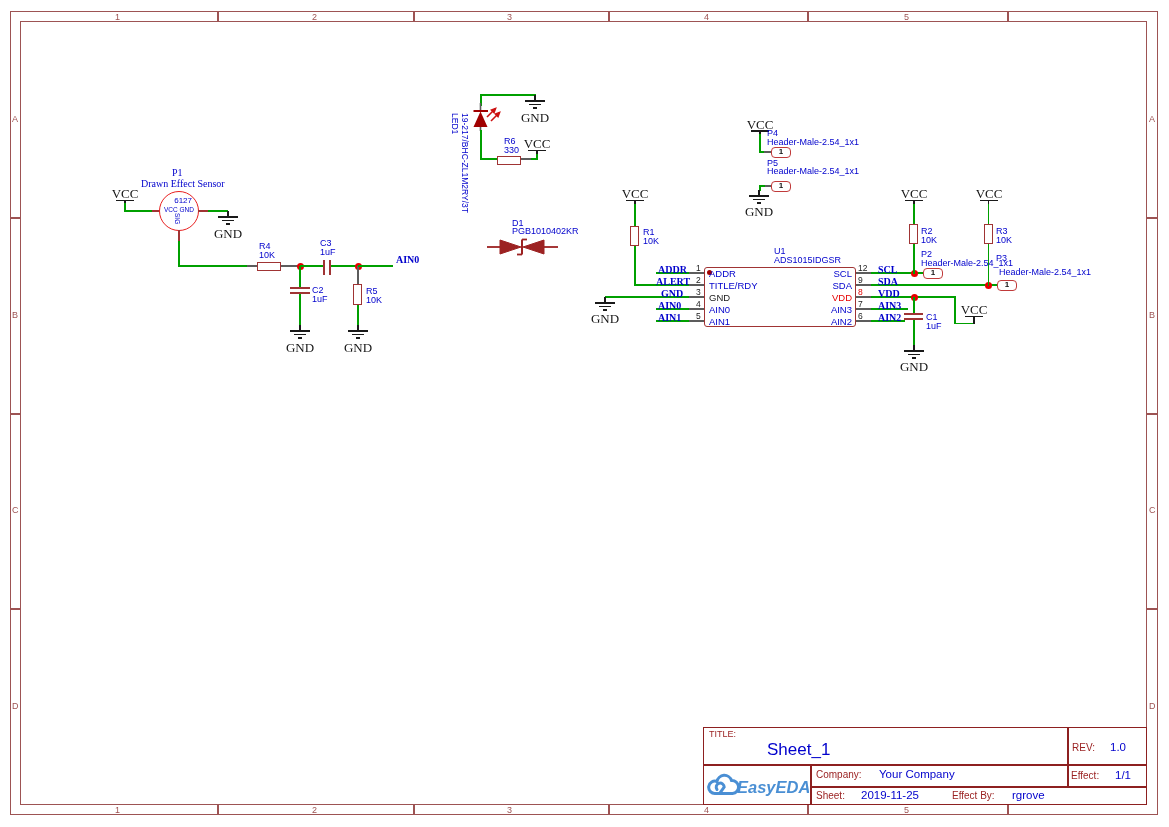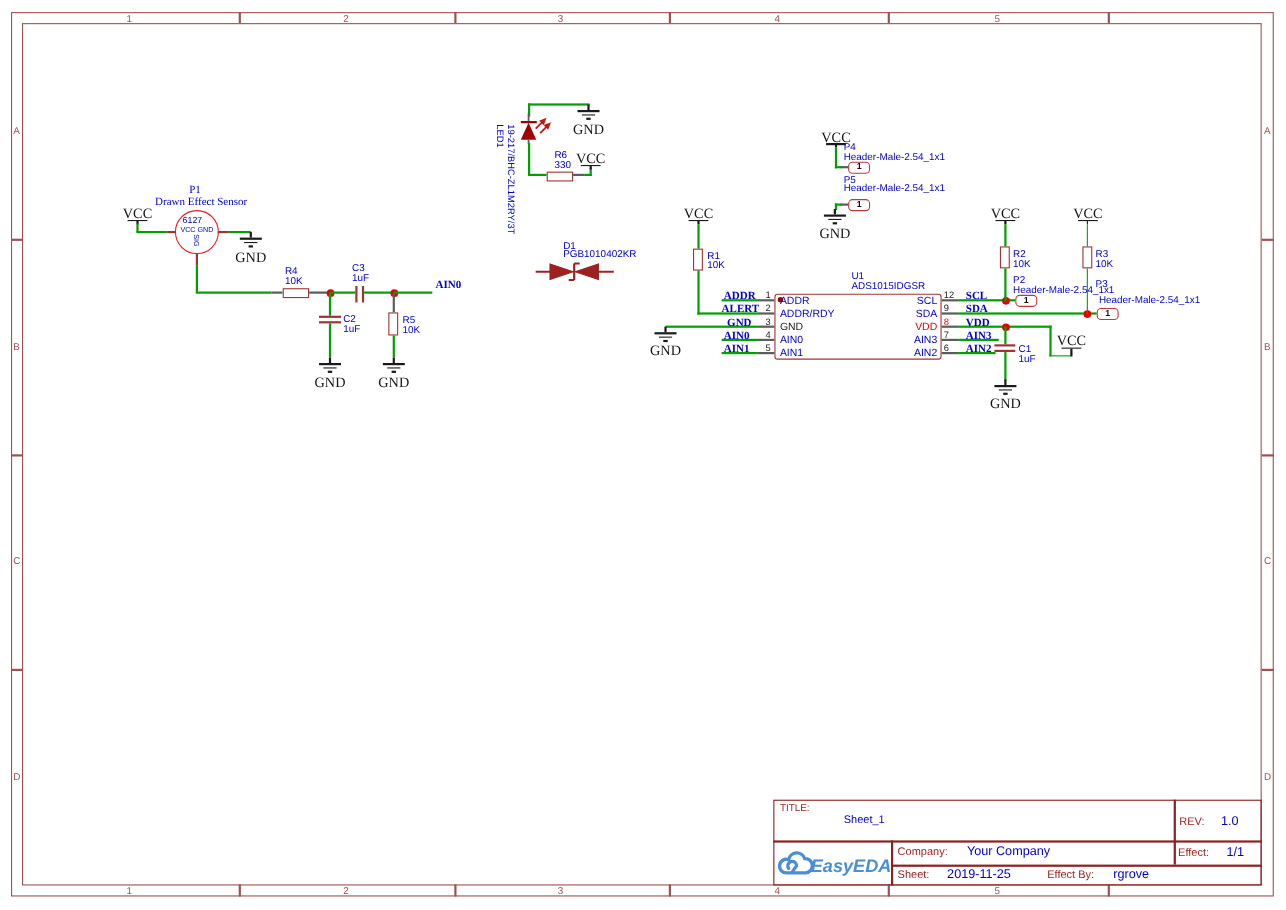--- a/index.html
+++ b/index.html
@@ -91,21 +91,21 @@
   <div class="fl" style="left:107px;top:186px">VCC</div>
   <div class="bar" style="left:116px;top:199.5px"></div>
   <div class="stub" style="left:124.1px;top:199.5px;height:4px"></div>
   <div class="w" style="left:124.1px;top:203px;width:1.6px;height:8px"></div>
   <div class="w" style="left:124.1px;top:210.4px;width:28px;height:1.6px"></div>
   <div class="lr" style="left:152px;top:210.4px;width:8px;height:1.6px"></div>
 
   <div style="position:absolute;left:159px;top:191px;width:40px;height:40px;border:1.6px solid #e81f1f;border-radius:50%;box-sizing:border-box;background:#fff"></div>
   <div class="sn" style="left:172px;top:167px">P1</div>
   <div class="sn" style="left:141px;top:178px">Drawn Effect Sensor</div>
-  <div class="rf" style="left:166px;top:196px;font-size:8px;width:26px;text-align:left">6127</div>
+  <div class="rf" style="left:166px;top:196px;font-size:8px;width:26px;text-align:right">6127</div>
   <div class="rf" style="left:159px;top:206px;font-size:6.5px;width:40px;text-align:center">VCC  GND</div>
   <div class="vt" style="left:173px;top:213px;font-size:6.5px">SIG</div>
 
   <div class="lr" style="left:198px;top:210.4px;width:10px;height:1.6px"></div>
   <div class="w" style="left:208px;top:210.4px;width:20px;height:1.6px"></div>
   <div class="gnd" style="left:218px;top:211px">
       <i class="s"></i>
       <i class="b1"></i>
       <i class="b2"></i>
       <i class="b3"></i>
@@ -268,21 +268,21 @@
   <div class="ld" style="left:689px;top:284.4px;width:15px;height:1.6px"></div>
   <div class="ld" style="left:689px;top:296.4px;width:15px;height:1.6px"></div>
   <div class="ld" style="left:689px;top:308.4px;width:15px;height:1.6px"></div>
   <div class="ld" style="left:689px;top:320.4px;width:15px;height:1.6px"></div>
   <div class="no" style="left:696px;top:263px">1</div>
   <div class="no" style="left:696px;top:275px">2</div>
   <div class="no" style="left:696px;top:287px">3</div>
   <div class="no" style="left:696px;top:299px">4</div>
   <div class="no" style="left:696px;top:311px">5</div>
   <div class="pn" style="left:709px;top:268px">ADDR</div>
-  <div class="pn" style="left:709px;top:280px">ADDR/RDY</div>
+  <div class="pn" style="left:709px;top:280px">TITLE/RDY</div>
   <div class="pn" style="left:709px;top:292px;color:#1a1a1a">GND</div>
   <div class="pn" style="left:709px;top:304px">AIN0</div>
   <div class="pn" style="left:709px;top:316px">AIN1</div>
 
   <div class="ld" style="left:856px;top:272.4px;width:15px;height:1.6px"></div>
   <div class="ld" style="left:856px;top:284.4px;width:15px;height:1.6px"></div>
   <div class="ld" style="left:856px;top:296.4px;width:15px;height:1.6px"></div>
   <div class="ld" style="left:856px;top:308.4px;width:15px;height:1.6px"></div>
   <div class="ld" style="left:856px;top:320.4px;width:15px;height:1.6px"></div>
   <div class="no" style="left:858px;top:263px">12</div>
@@ -355,21 +355,21 @@
   <div class="nl" style="left:878px;top:300px">AIN3</div>
   <div class="w" style="left:871px;top:320.4px;width:34px;height:1.6px"></div>
   <div class="nl" style="left:878px;top:312px">AIN2</div>
 
   <div style="position:absolute;left:703px;top:727px;width:444px;height:78px;border:1.6px solid #8d2020;box-sizing:border-box"></div>
   <div class="tl" style="left:703px;top:764px;width:444px;height:1.5px"></div>
   <div class="tl" style="left:810px;top:786px;width:337px;height:1.5px"></div>
   <div class="tl" style="left:1067px;top:727px;width:1.5px;height:59px"></div>
   <div class="tl" style="left:810px;top:764px;width:1.5px;height:41px"></div>
   <div class="tbl" style="left:709px;top:729px;font-size:9px">TITLE:</div>
-  <div class="tbv" style="left:767px;top:740px;font-size:10px">Sheet_1</div>
+  <div class="tbv" style="left:767px;top:740px;font-size:17px">Sheet_1</div>
   <div class="tbl" style="left:1072px;top:742px">REV:</div>
   <div class="tbv" style="left:1110px;top:741px">1.0</div>
   <div class="tbl" style="left:816px;top:769px">Company:</div>
   <div class="tbv" style="left:879px;top:768px">Your Company</div>
   <div class="tbl" style="left:1071px;top:770px">Effect:</div>
   <div class="tbv" style="left:1115px;top:769px">1/1</div>
   <div class="tbl" style="left:816px;top:790px">Sheet:</div>
   <div class="tbv" style="left:861px;top:789px">2019-11-25</div>
   <div class="tbl" style="left:952px;top:790px">Effect By:</div>
   <div class="tbv" style="left:1012px;top:789px">rgrove</div>

